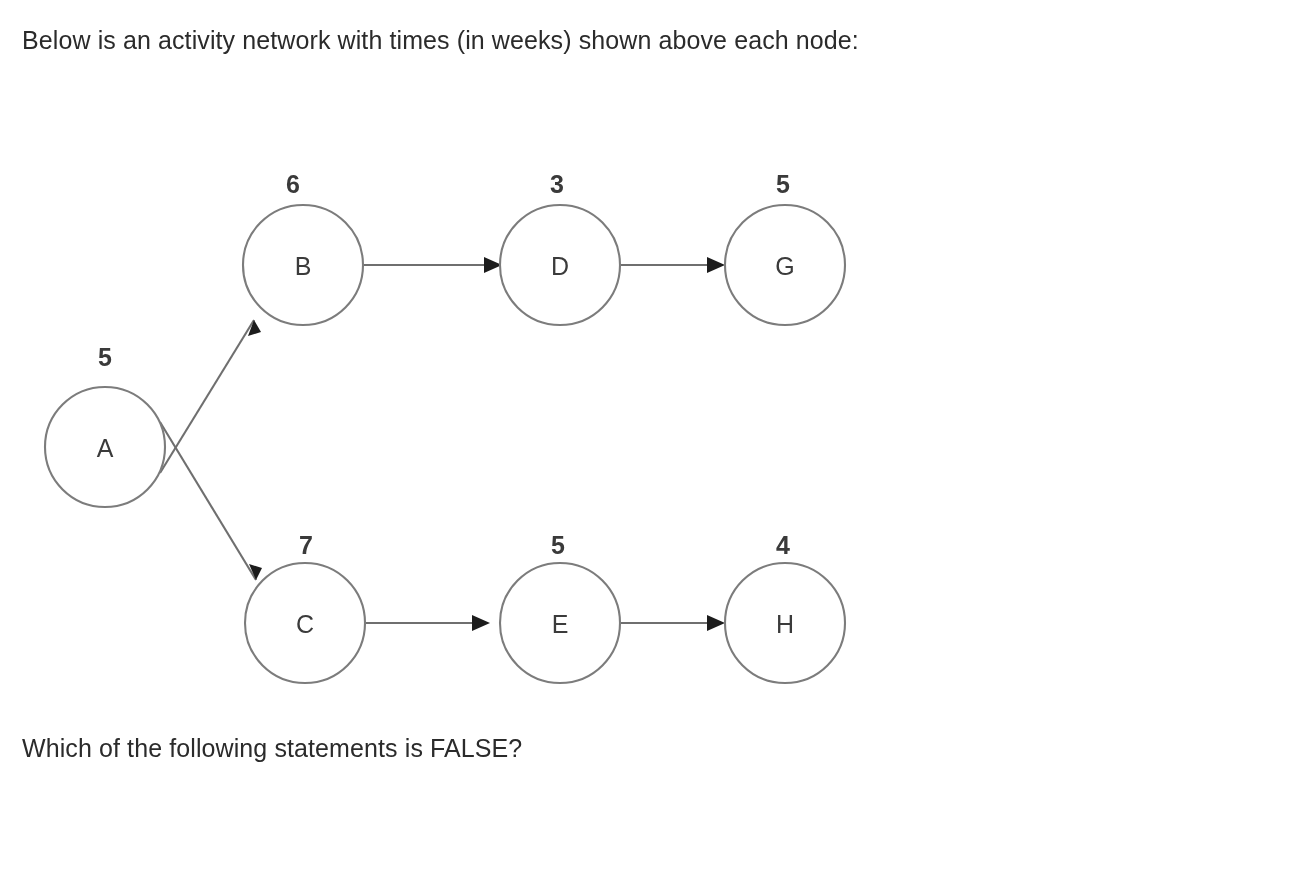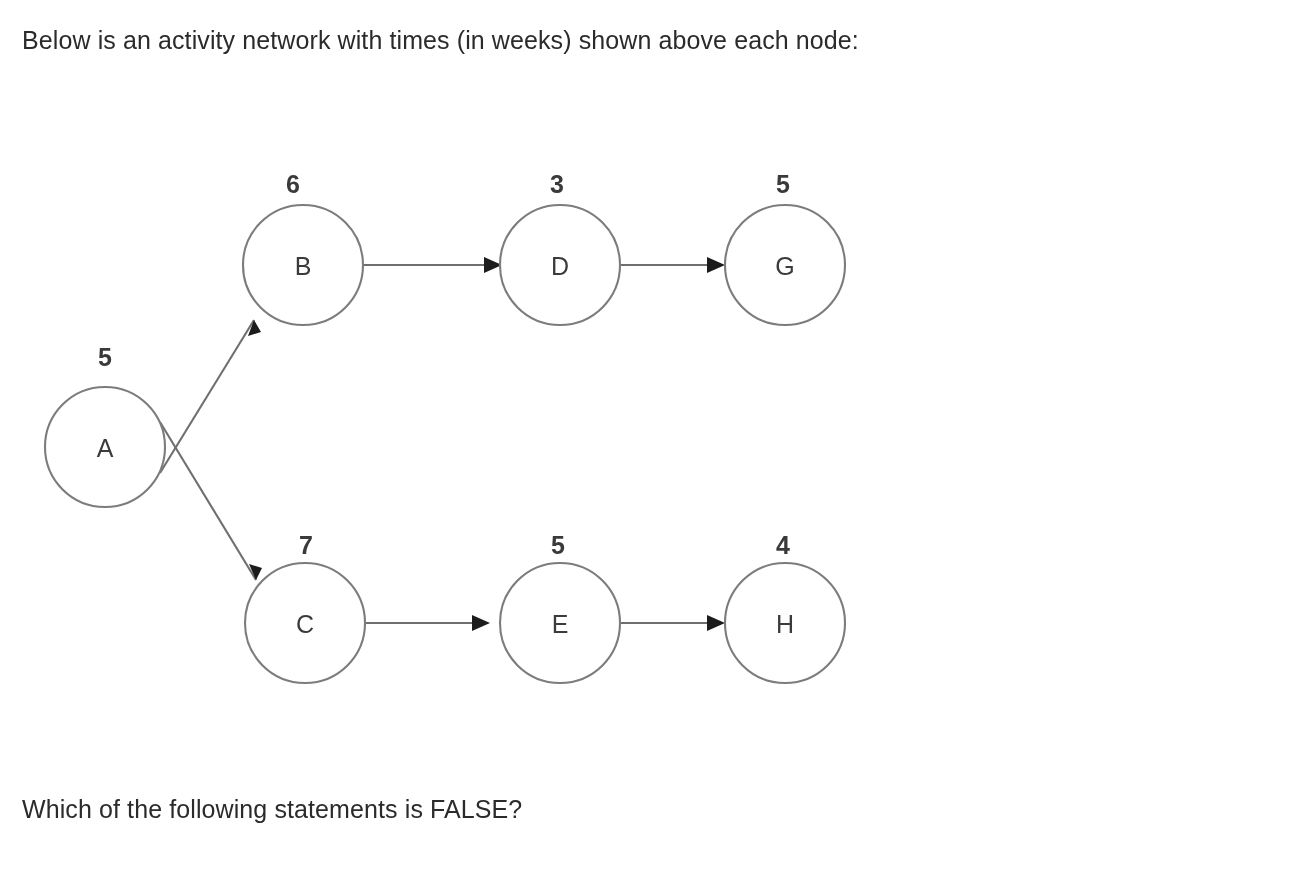--- a/index.html
+++ b/index.html
@@ -28,21 +28,21 @@
     position: absolute;
     left: 22px;
     font-size: 25px;
     line-height: 30px;
     font-weight: 400;
     color: #2b2b2b;
     letter-spacing: 0.1px;
     white-space: nowrap;
   }
   .prompt-top { top: 25px; }
-  .prompt-bottom { top: 794px; }
+  .prompt-bottom { top: 733px; }
 
   .network-figure {
     position: absolute;
     left: 0;
     top: 120px;
     width: 920px;
     height: 600px;
   }
   .network-figure svg {
     display: block;

